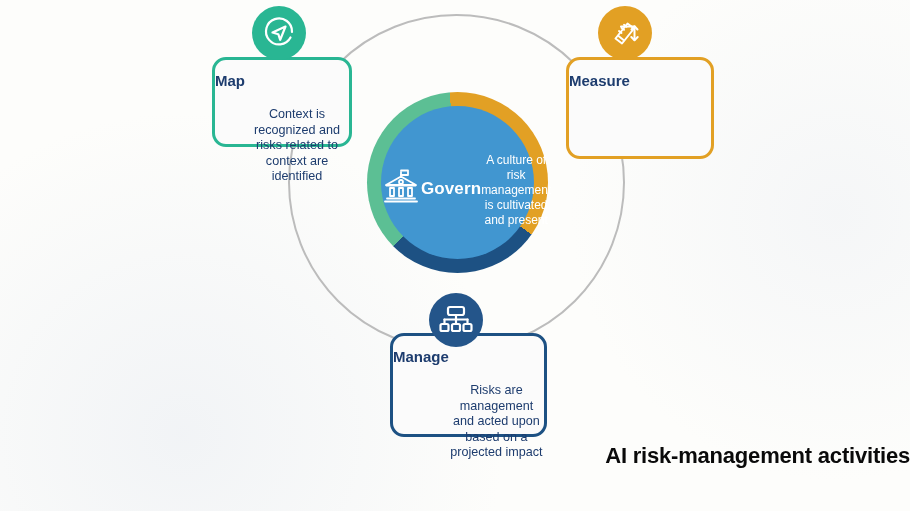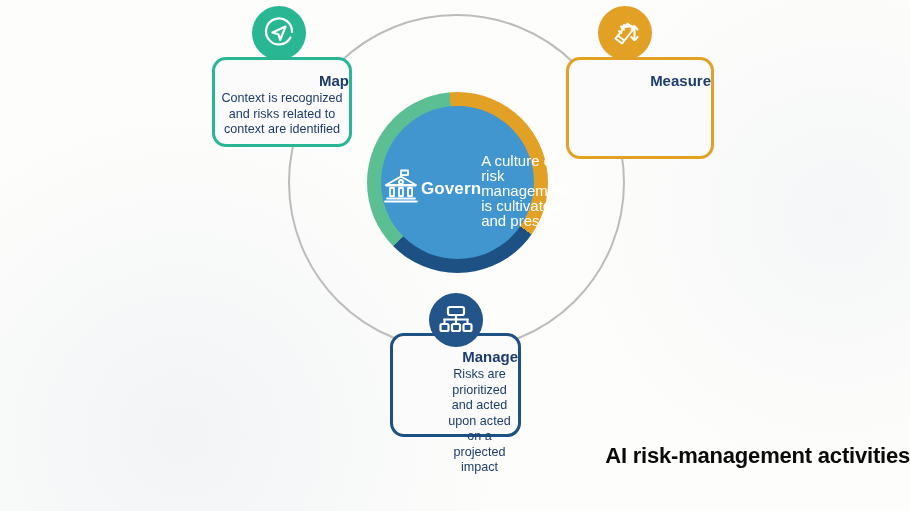--- a/index.html
+++ b/index.html
@@ -69,51 +69,51 @@
   #govern-title {
     color: #ffffff;
     font-size: 17px;
     font-weight: bold;
     letter-spacing: .1px;
     line-height: 1;
     margin-bottom: 5px;
   }
   #govern-desc {
     color: #ffffff;
-    font-size: 15px;
+    font-size: 12px;
     line-height: 15px;
-    text-align: left;
+    text-align: center;
     width: 130px;
   }
 
   
   .card {
     position: absolute;
     box-sizing: border-box;
     background: #fbfbfb;
     border-radius: 14px;
     border-style: solid;
     border-width: 3.5px;
     display: flex;
-    flex-direction: column;
-    align-items: flex-end;
+    align-items: flex-start;
     justify-content: flex-start;
     z-index: 5;
   }
   .card-title {
     font-weight: bold;
     font-size: 15px;
     line-height: 1;
     color: #1d3c6e;
   }
   .card-desc {
     font-size: 12.6px;
     line-height: 15.5px;
     text-align: center;
     color: #1d3c6e;
+    margin-top: 34px;
   }
 
   .icon-badge {
     position: absolute;
     border-radius: 50%;
     display: flex;
     align-items: center;
     justify-content: center;
     z-index: 6;
   }
@@ -142,24 +142,23 @@
   #card-measure .card-title { margin-bottom: 3px; }
   #icon-measure {
     left: 598px; top: 6px;
     width: 54px; height: 54px;
     background: #e2a024;
   }
 
   
   #card-manage {
     left: 390px; top: 333px;
-    width: 131px; height: 104px;
+    width: 157px; height: 104px;
     border-color: #1d5183;
     padding-top: 13px;
-    padding-left: 48px;
   }
   #card-manage .card-title { margin-bottom: 3px; }
   #icon-manage {
     left: 429px; top: 293px;
     width: 54px; height: 54px;
     background: #24558a;
   }
 
   
   #page-title {
@@ -237,18 +236,18 @@
       <path d="M7.5 16.5 L7.5 21"></path>
       <path d="M19 16.5 L19 21"></path>
       <path d="M30.5 16.5 L30.5 21"></path>
       <rect x="3.5" y="21" width="8" height="7" rx="1.5"></rect>
       <rect x="15" y="21" width="8" height="7" rx="1.5"></rect>
       <rect x="26.5" y="21" width="8" height="7" rx="1.5"></rect>
     </svg>
   </div>
   <div class="card" id="card-manage">
     <div class="card-title">Manage</div>
-    <div class="card-desc">Risks are prioritized and acted upon acted on a projected impact</div>
+    <div class="card-desc">Risks are management and acted upon based on a projected impact</div>
   </div>
 
   <div id="page-title">AI risk-management activities</div>
 
 </div>
 
 </body></html>

